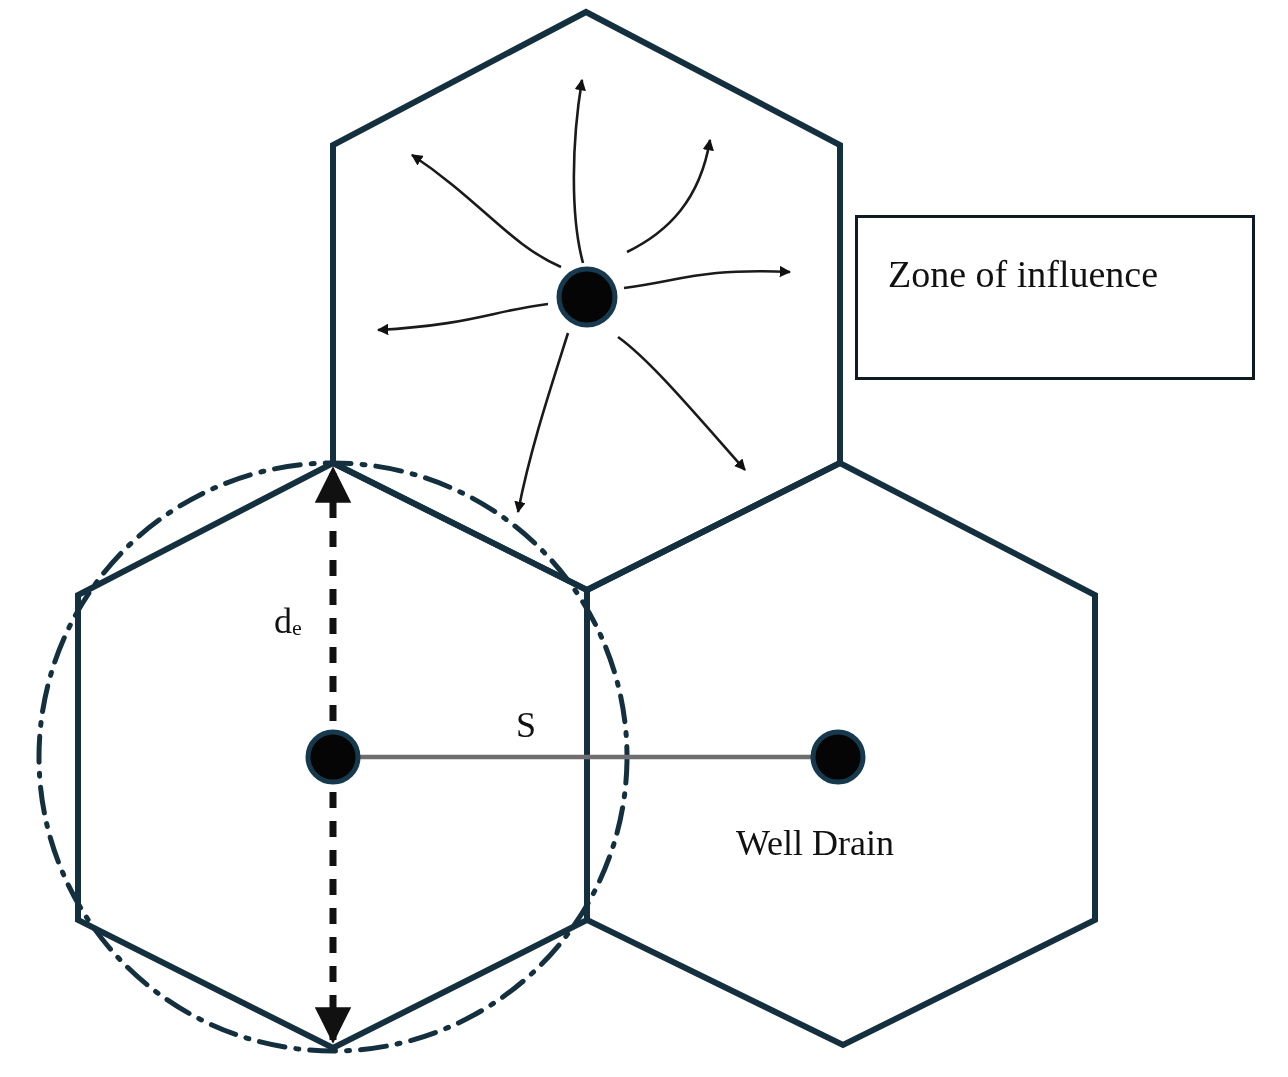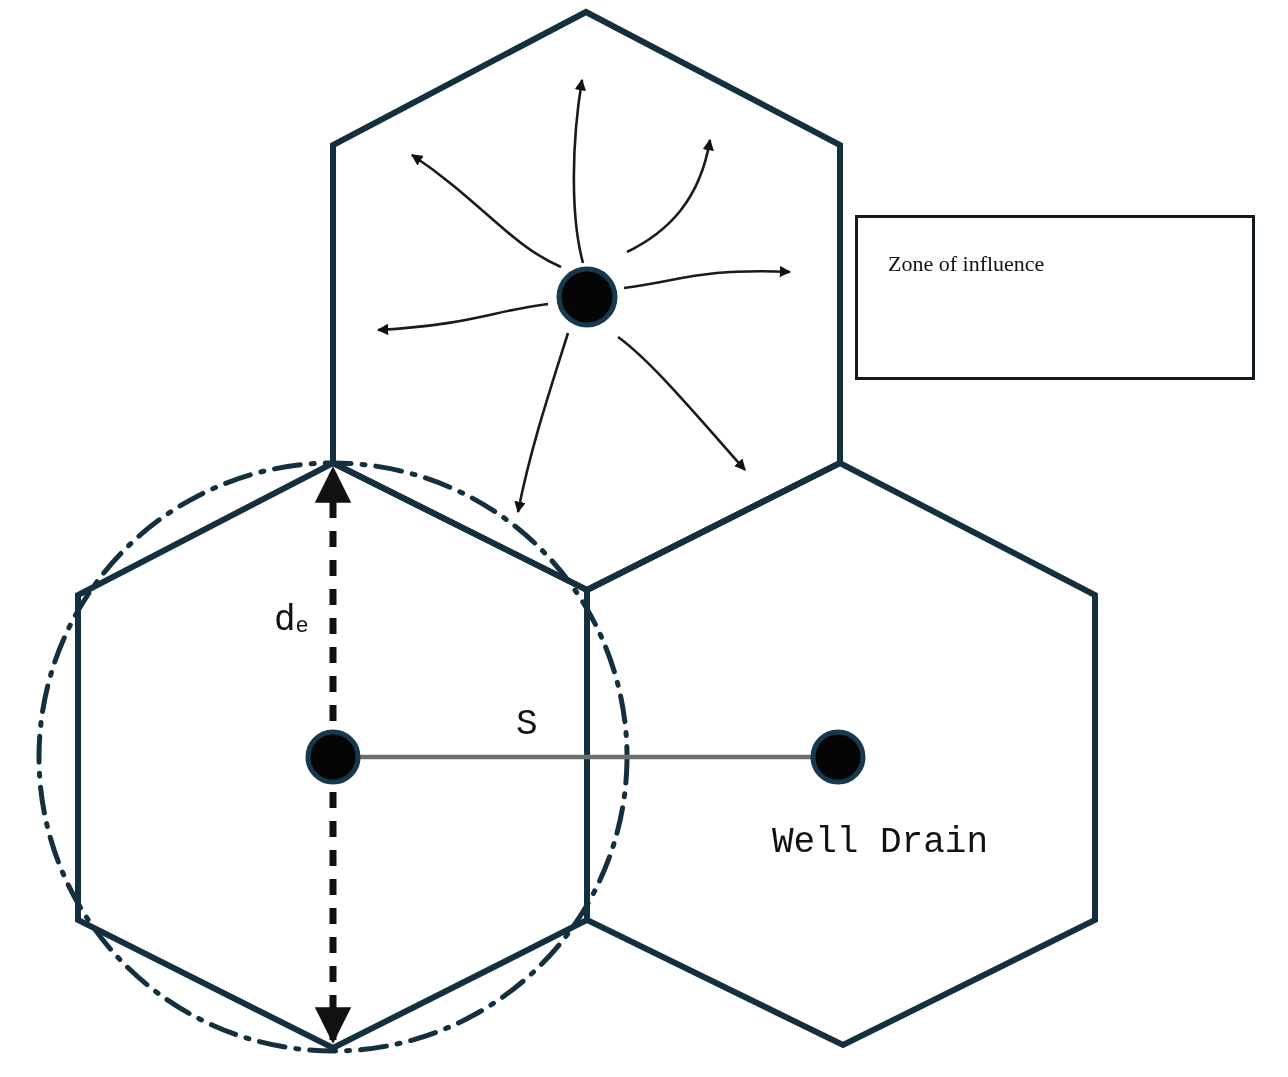--- a/index.html
+++ b/index.html
@@ -6,32 +6,32 @@
   body{width:1288px;height:1077px;overflow:hidden;
        font-family:"Liberation Serif","DejaVu Serif",serif;}
   #stage{position:relative;width:1288px;height:1077px;background:#fff;}
   svg#dia{position:absolute;left:0;top:0;width:1288px;height:1077px;}
   .legend-box{
     position:absolute;left:855px;top:215px;width:400px;height:165px;
     border:3px solid #0f1b22;background:#ffffff;box-sizing:border-box;
   }
   .legend-text{
     position:absolute;left:30px;top:30px;width:340px;
-    font-size:22px;line-height:1.42;color:#111111;
+    font-size:38px;line-height:1.42;color:#111111;
     font-family:"Liberation Serif","DejaVu Serif",serif;
   }
   .lbl{
     position:absolute;color:#111111;
-    font-family:Liberation Mono, monospace;
+    font-family:Liberation Serif, serif;
     white-space:nowrap;
   }
   .lbl-de{left:274px;top:600px;font-size:36px;}
   .lbl-de sub{font-size:22px;vertical-align:-2px;}
   .lbl-s{left:516px;top:704px;font-size:36px;}
-  .lbl-wd{left:772px;top:822px;font-size:36px;}
+  .lbl-wd{left:736px;top:822px;font-size:36px;}
 </style>
 </head>
 <body>
 
 <div id="stage">
 
   <svg id="dia" viewBox="0 0 1288 1077">
     <defs>
       <marker id="solidArrowEnd" viewBox="0 0 10 10" refX="9" refY="5" markerWidth="5.2" markerHeight="5.2" orient="auto-start-reverse">
         <path d="M 0 0 L 10 5 L 0 10 z" fill="#111111"></path>

